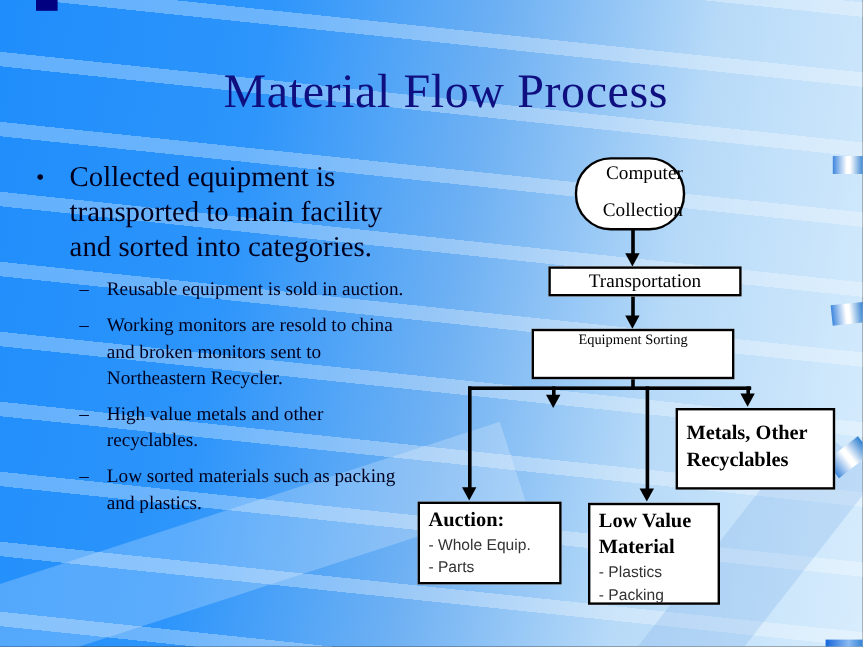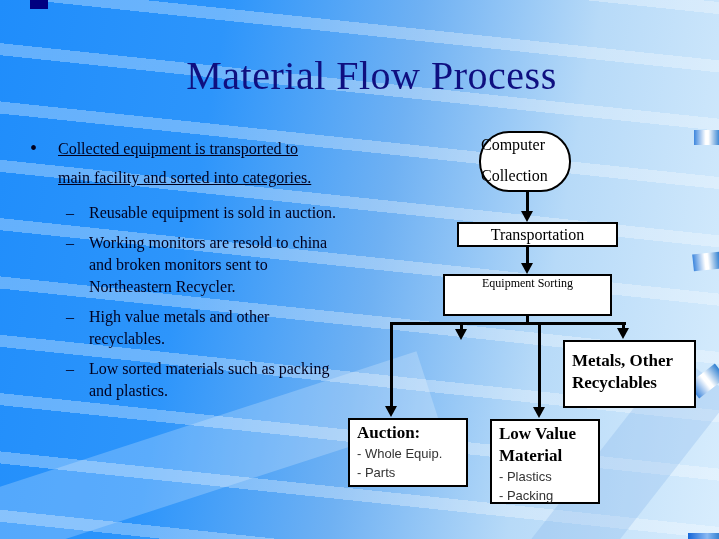--- a/index.html
+++ b/index.html
@@ -30,29 +30,29 @@
 
   .title{
     position:absolute;left:0;top:40px;width:719px;margin:12px;
     text-align:center;font-size:40px;font-weight:400;color:#0f0f80;letter-spacing:0.5px;
   }
 
   
   .bullets{position:absolute;left:30px;top:134px;color:#00001e;}
   .main-bullet{display:flex;margin-bottom:10px;}
   .main-bullet .glyph{width:28px;font-size:20px;line-height:29px;color:#00001e;}
-  .main-bullet .txt{width:262px;font-size:16px;line-height:29px;text-decoration:underline;}
+  .main-bullet .txt{width:262px;font-size:24px;line-height:29px;}
   .sub-bullet{display:flex;margin-left:36px;margin-bottom:8px;}
   .sub-bullet .glyph{width:23px;font-size:16px;line-height:22px;}
   .sub-bullet .txt{width:256px;font-size:16px;line-height:22px;}
 
   
   .node{position:absolute;background:#ffffff;border:2px solid #000000;box-sizing:border-box;color:#000;}
   .n-cc{left:479px;top:131px;width:92px;height:61px;display:flex;flex-direction:column;
-        justify-content:space-between;align-items:flex-start;padding:3px 0 5px 0;font-size:16px;border-radius:30px;}
+        justify-content:space-between;align-items:flex-end;padding:3px 0 5px 0;font-size:16px;border-radius:30px;}
   .n-tr{left:457px;top:222px;width:161px;height:25px;display:flex;align-items:center;
         justify-content:center;font-size:16px;}
   .n-es{left:443px;top:274px;width:169px;height:42px;display:flex;align-items:flex-start;
         justify-content:center;font-size:12px;}
   .n-mon{left:413px;top:341px;width:97px;height:66px;padding:2px 0 0 7px;}
   .n-met{left:563px;top:340px;width:133px;height:68px;padding:8px 0 16px 7px;}
   .n-auc{left:348px;top:418px;width:120px;height:69px;padding:2px 0 0 7px;}
   .n-low{left:490px;top:419px;width:110px;height:85px;padding:2px 0 0 7px;}
   .node .head{font-weight:700;font-size:17px;line-height:22px;}
   .node .item{font-family:"Liberation Sans", sans-serif;font-size:13px;line-height:19px;color:#333;}

